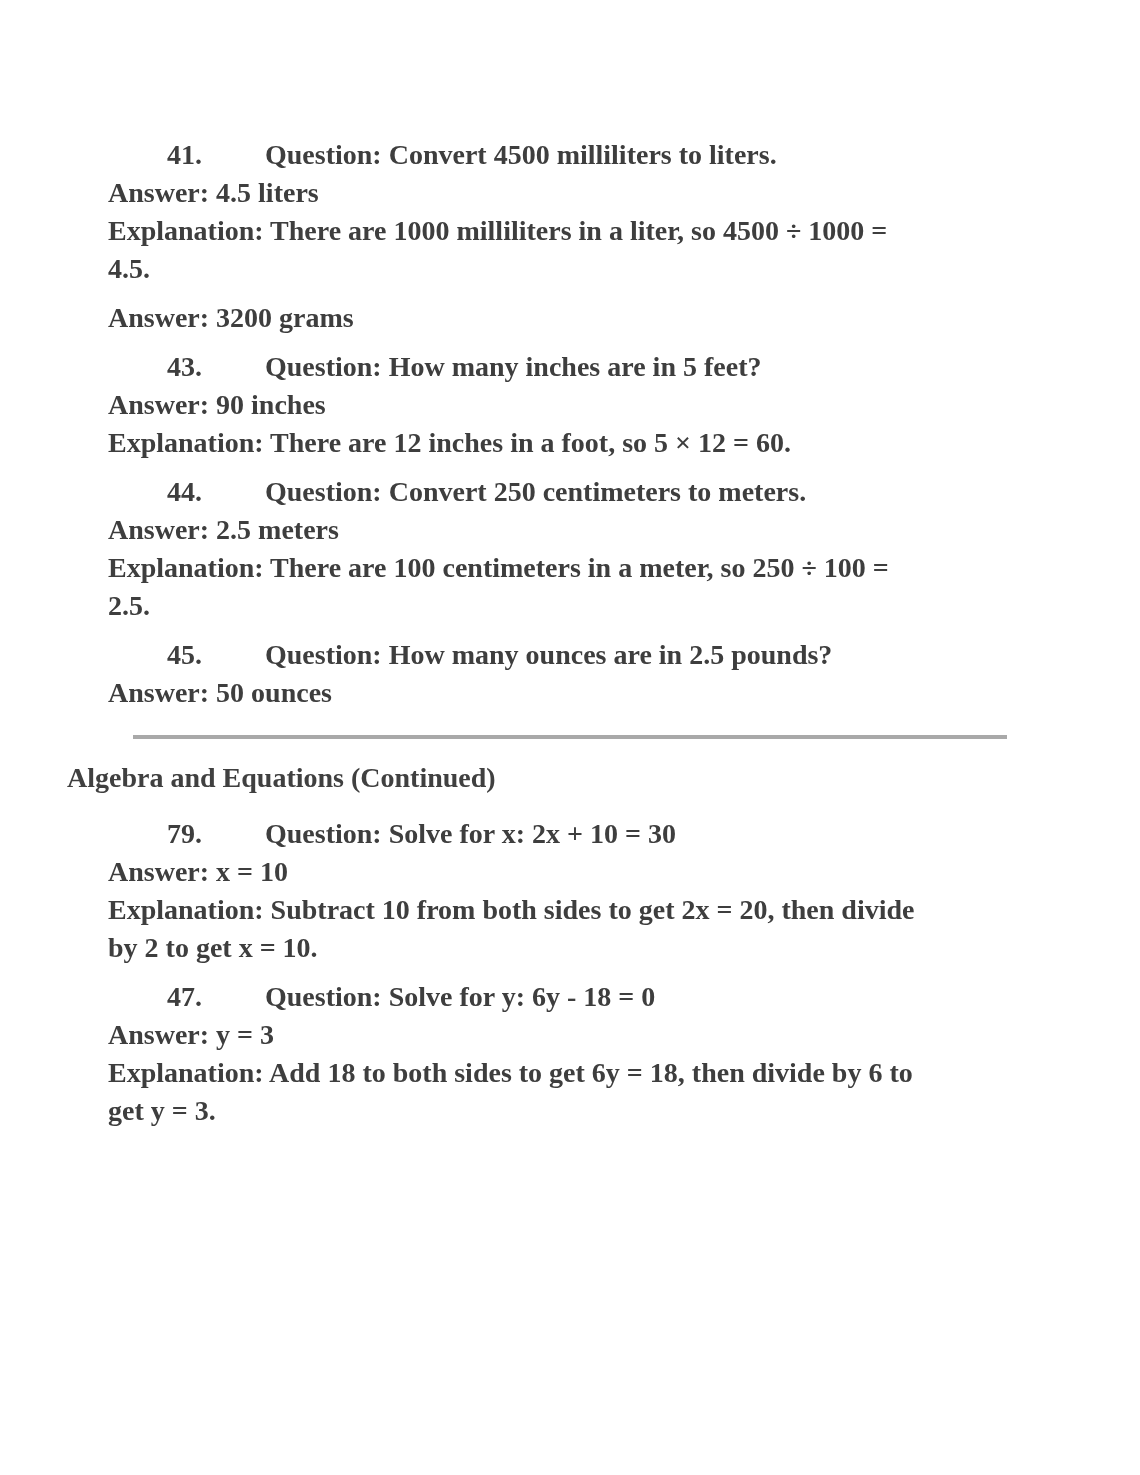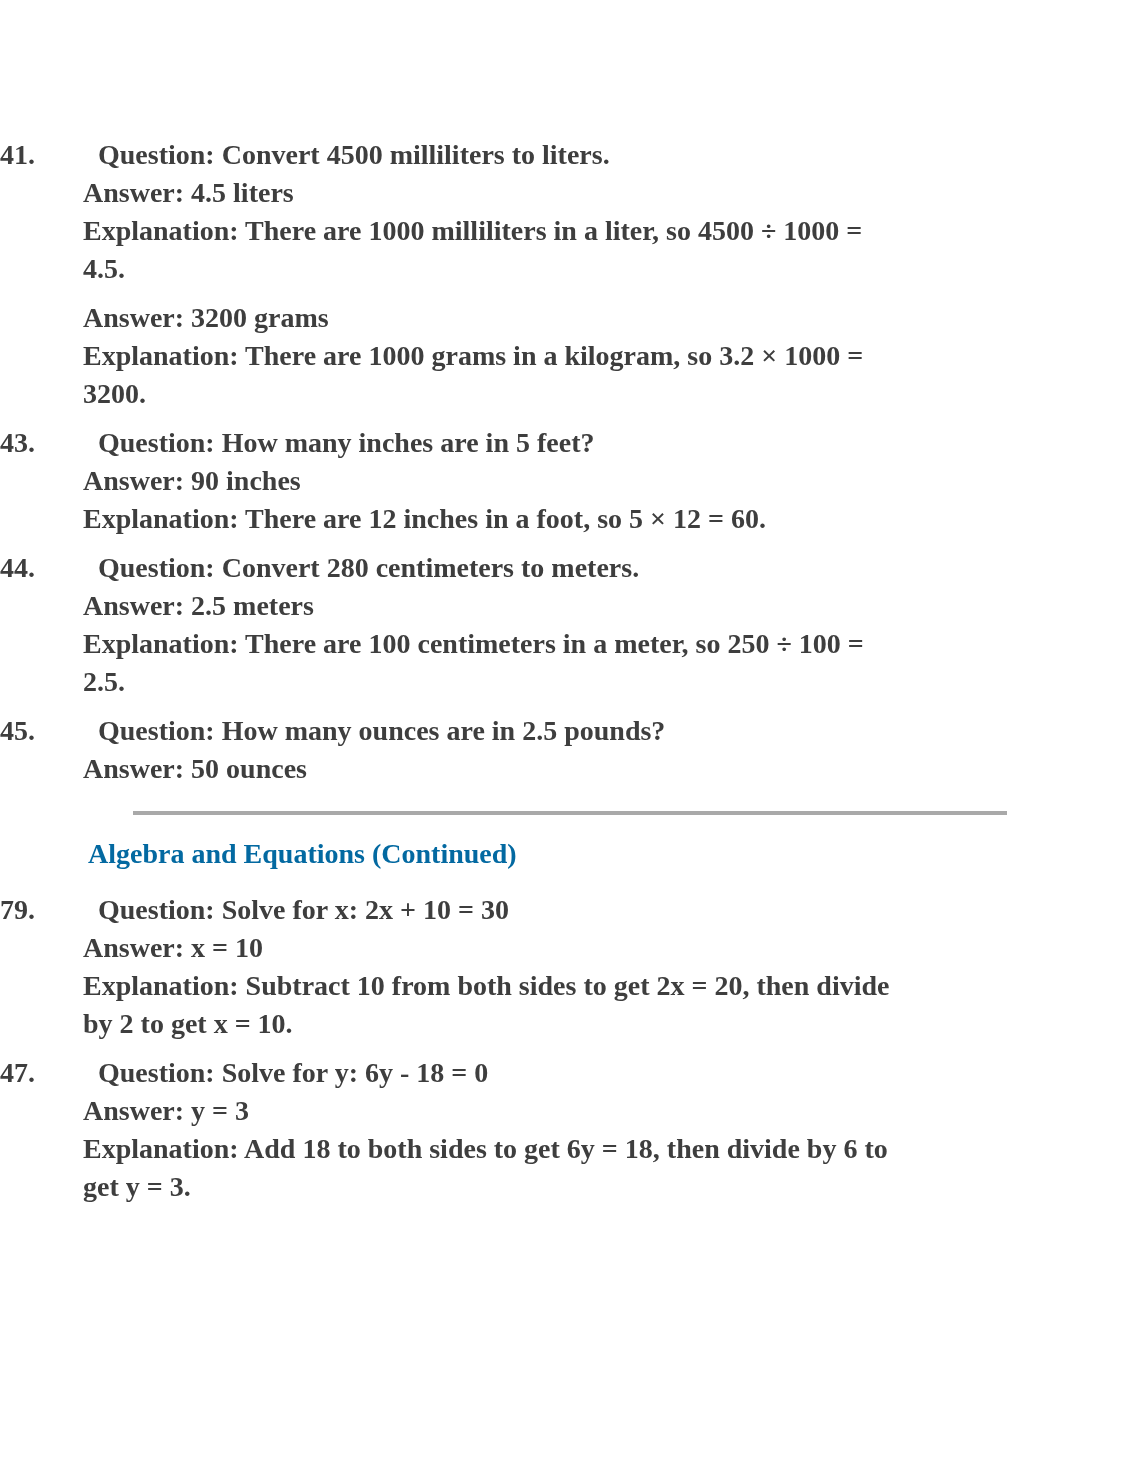--- a/index.html
+++ b/index.html
@@ -18,72 +18,72 @@
     font-size: 28px;
     line-height: 38px;
     color: #3e3e3e;
   }
   .content {
     padding-top: 136px;
   }
   p { margin: 0; }
   .qa-item { margin-bottom: 11px; }
   .q-line {
+    margin-left: 167px;
     width: 860px;
   }
   .item-num {
     display: inline-block;
     width: 98px;
   }
   .sub-line {
-    margin-left: 83px;
+    margin-left: 108px;
     width: 810px;
   }
   .divider {
     border: none;
     height: 4px;
     background: #a9a9a9;
     margin: 23px 0 0 133px;
     width: 874px;
   }
   .section-heading {
-    margin: 20px 0 18px 88px;
+    margin: 20px 0 18px 67px;
     font-size: 28px;
     line-height: 38px;
     font-weight: 700;
-    color: #0369a1;
+    color: #404040;
   }
 </style>
 </head>
 <body>
 
 <div class="page">
   <div class="content">
 
     <section>
 
       <div class="qa-item">
         <p class="q-line"><span class="item-num">41.</span><span>Question: Convert 4500 milliliters to liters.</span></p>
         <p class="sub-line">Answer: 4.5 liters</p>
         <p class="sub-line">Explanation: There are 1000 milliliters in a liter, so 4500 ÷ 1000 = 4.5.</p>
       </div>
 
       <div class="qa-item">
         <p class="sub-line">Answer: 3200 grams</p>
-        <p class="sub-line">Explanation: There are 1000 grams in a kilogram, so 3.2 × 1000 = 3200.</p>
       </div>
 
       <div class="qa-item">
         <p class="q-line"><span class="item-num">43.</span><span>Question: How many inches are in 5 feet?</span></p>
         <p class="sub-line">Answer: 90 inches</p>
         <p class="sub-line">Explanation: There are 12 inches in a foot, so 5 × 12 = 60.</p>
       </div>
 
       <div class="qa-item">
-        <p class="q-line"><span class="item-num">44.</span><span>Question: Convert 280 centimeters to meters.</span></p>
+        <p class="q-line"><span class="item-num">44.</span><span>Question: Convert 250 centimeters to meters.</span></p>
         <p class="sub-line">Answer: 2.5 meters</p>
         <p class="sub-line">Explanation: There are 100 centimeters in a meter, so 250 ÷ 100 = 2.5.</p>
       </div>
 
       <div class="qa-item">
         <p class="q-line"><span class="item-num">45.</span><span>Question: How many ounces are in 2.5 pounds?</span></p>
         <p class="sub-line">Answer: 50 ounces</p>
       </div>
 
     </section>

